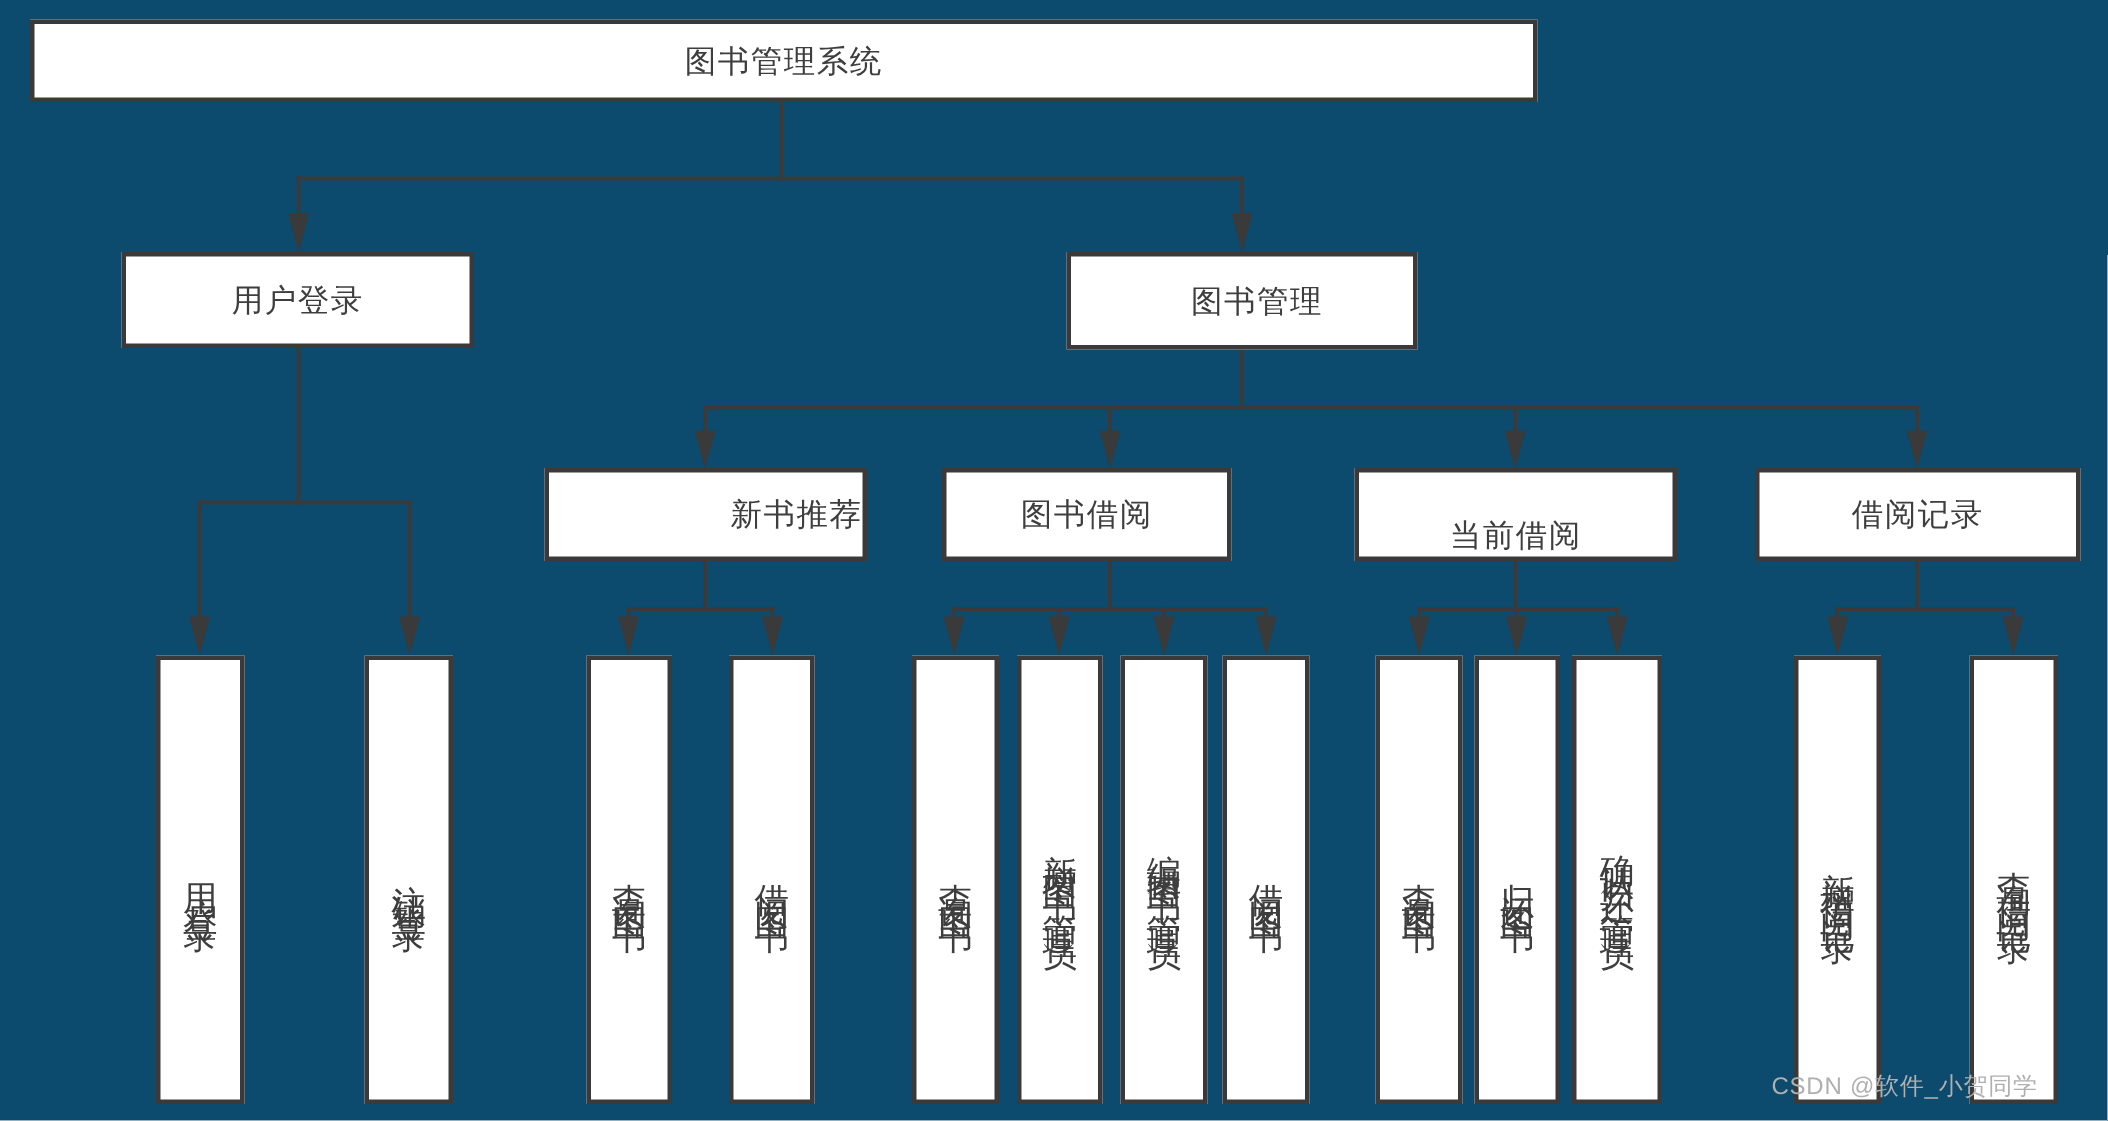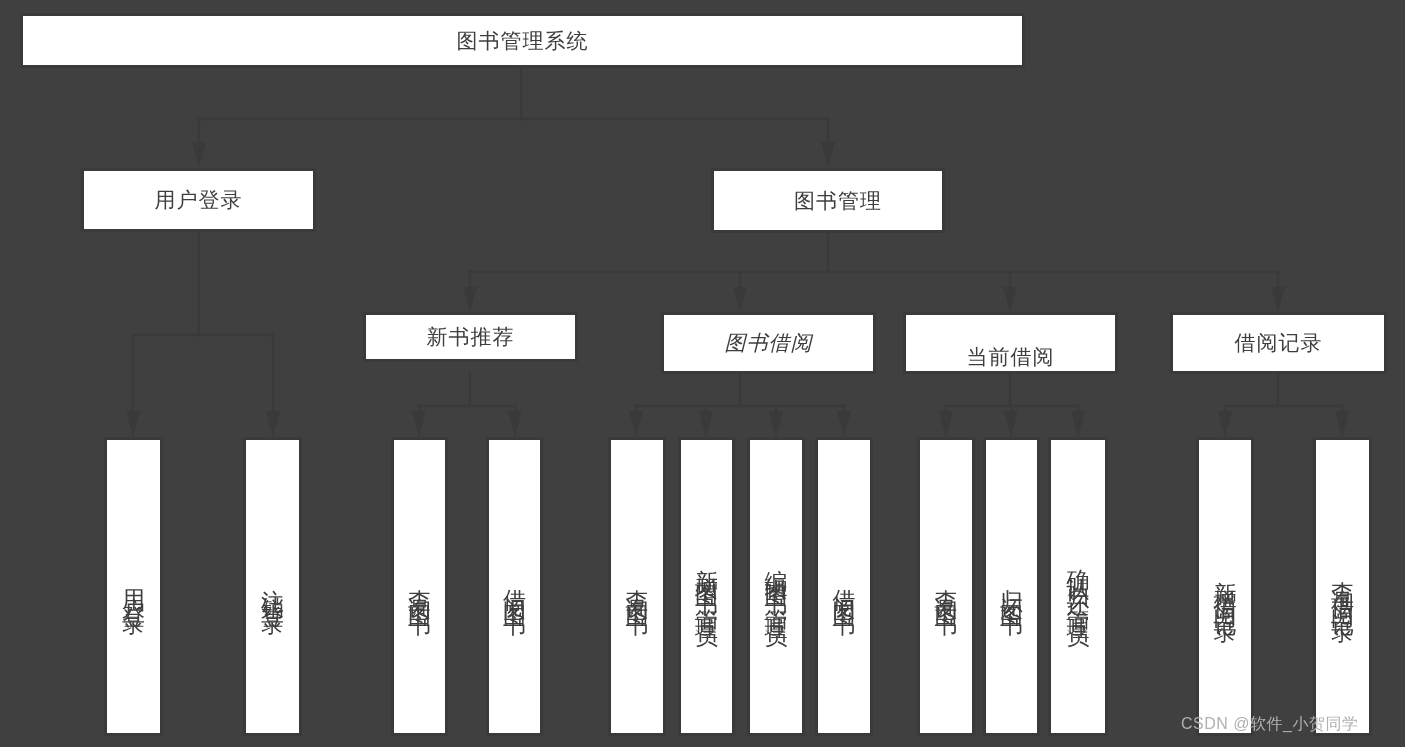--- a/index.html
+++ b/index.html
@@ -8,21 +8,21 @@
     background: #ffffff;
     width: 1405px;
     height: 747px;
     overflow: hidden;
     font-family: "Liberation Sans", "DejaVu Sans", sans-serif;
   }
   .stage {
     position: relative;
     width: 1405px;
     height: 747px;
-    background: #404040;
+    background: #0c4a6e;
   }
   .connectors {
     position: absolute;
     left: 0; top: 0;
     width: 1405px;
     height: 747px;
     z-index: 1;
   }
   .node {
     position: absolute;
@@ -52,22 +52,22 @@
     font-size: 16px;
     color: #b0b0b0;
     letter-spacing: 0.5px;
     white-space: nowrap;
   }
 
   
   #root       { left: 20px;   top: 13px;  width: 1005px; height: 55px; }
   #l2-login   { left: 81px;   top: 168px; width: 235px;  height: 64px; }
   #l2-mgmt    { left: 711px;  top: 168px; width: 234px;  height: 65px; padding-left: 20px; }
-  #l3-new     { left: 363px;  top: 312px; width: 215px;  height: 50px; }
-  #l3-borrow  { left: 661px;  top: 312px; width: 215px;  height: 62px; font-style: italic; }
+  #l3-new     { left: 363px;  top: 312px; width: 215px;  height: 62px; justify-content: flex-end; }
+  #l3-borrow  { left: 628px;  top: 312px; width: 193px;  height: 62px; }
   #l3-current { left: 903px;  top: 312px; width: 215px;  height: 62px; align-items: flex-end; }
   #l3-records { left: 1170px; top: 312px; width: 217px;  height: 62px; }
 
   .leaf { top: 437px; height: 299px; }
   #lf-login     { left: 104px;  width: 59px; }
   #lf-logout    { left: 243px;  width: 59px; }
   #lf-new-q     { left: 391px;  width: 57px; }
   #lf-new-b     { left: 486px;  width: 57px; }
   #lf-bor-q     { left: 608px;  width: 58px; }
   #lf-bor-add   { left: 678px;  width: 57px; }

